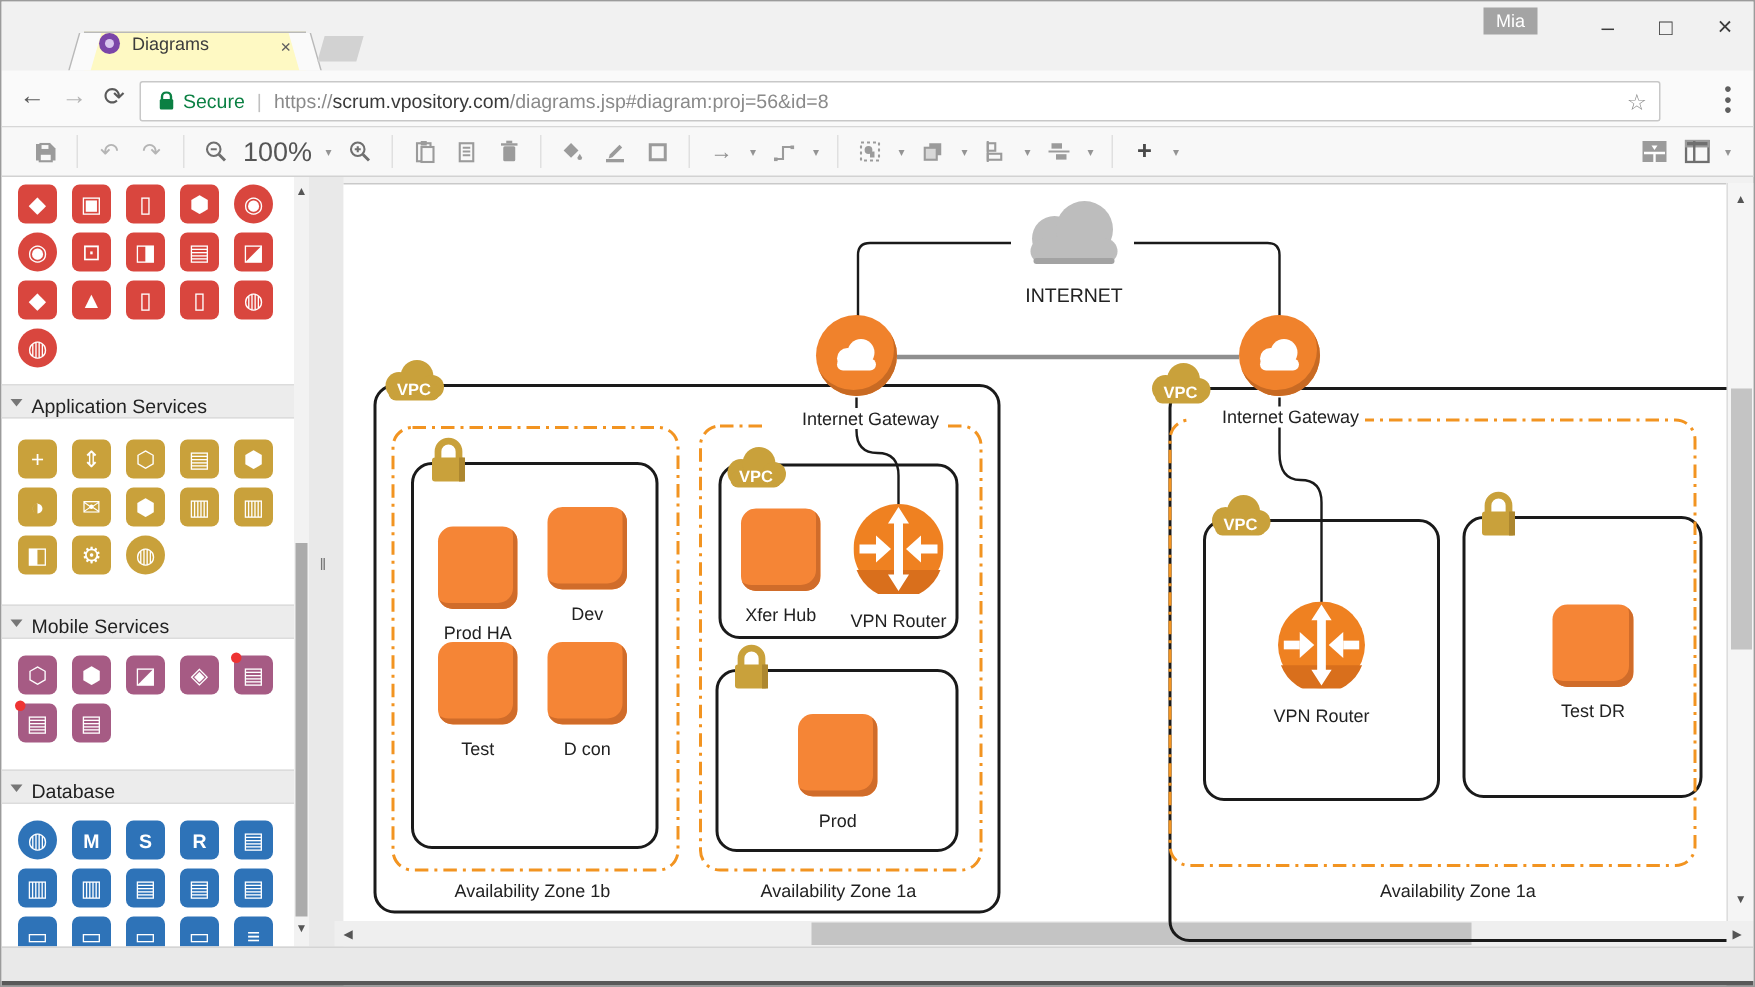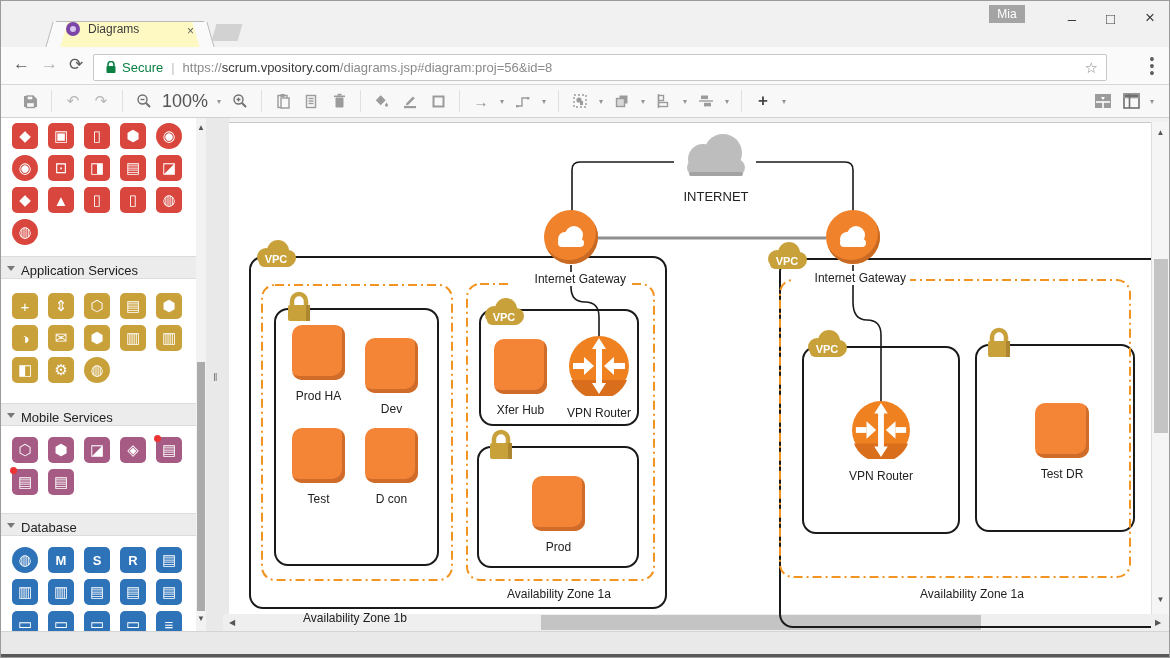--- a/index.html
+++ b/index.html
@@ -565,21 +565,21 @@
         </svg>
     </div>
     <div class="badge" style="left:756px;top:204px">
       <svg width="28" height="32" viewBox="0 0 28 32">
           <path d="M7 15 v-5 a7 7 0 0 1 14 0 v5" fill="none" stroke="#c9a13b" stroke-width="4.5"></path>
           <rect x="3" y="14" width="22" height="16" rx="2" fill="#c9a13b"></rect>
           <rect x="21" y="14" width="4" height="16" fill="#ad872f"></rect>
         </svg>
     </div>
 
-    <div class="node" style="left:63px;top:202px;width:53px">
+    <div class="node" style="left:63px;top:228px;width:53px">
       <div class="inst-icon"></div>
       <div class="n-label">Prod HA</div>
     </div>
     <div class="node" style="left:136px;top:215px;width:53px">
       <div class="inst-icon"></div>
       <div class="n-label">Dev</div>
     </div>
     <div class="node" style="left:136px;top:305px;width:53px">
       <div class="inst-icon"></div>
       <div class="n-label">D con</div>
@@ -619,21 +619,21 @@
         <path d="M2 44 a30 30 0 0 0 56 0 z" fill="#d96f1c"></path>
         <polygon points="30,2 37,13 33,13 33,47 37,47 30,58 23,47 27,47 27,13 23,13" fill="#fff"></polygon>
         <rect x="4" y="27" width="11" height="6" fill="#fff"></rect>
           <polygon points="15,21 15,39 25,30" fill="#fff"></polygon>
         <rect x="45" y="27" width="11" height="6" fill="#fff"></rect>
           <polygon points="45,21 45,39 35,30" fill="#fff"></polygon>
       </svg>
       <div class="n-label">VPN Router</div>
     </div>
 
-    <div class="zone-label" style="left:46px;top:488px">Availability Zone 1b</div>
+    <div class="zone-label" style="left:46px;top:464px">Availability Zone 1b</div>
     <div class="zone-label" style="left:250px;top:464px">Availability Zone 1a</div>
     <div class="zone-label" style="left:663px;top:464px">Availability Zone 1a</div>
   </div>
 
   <div class="sb-v-canvas">
     <span class="sb-arrow" style="top:6px">▲</span>
     <div class="thumb"></div>
     <span class="sb-arrow" style="bottom:10px">▼</span>
   </div>
   <div class="sb-h-canvas">

